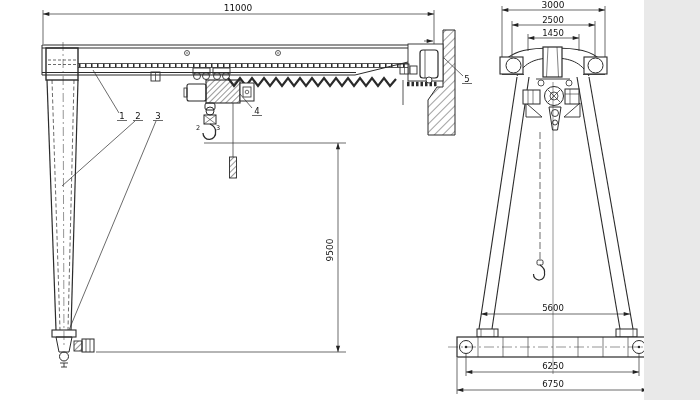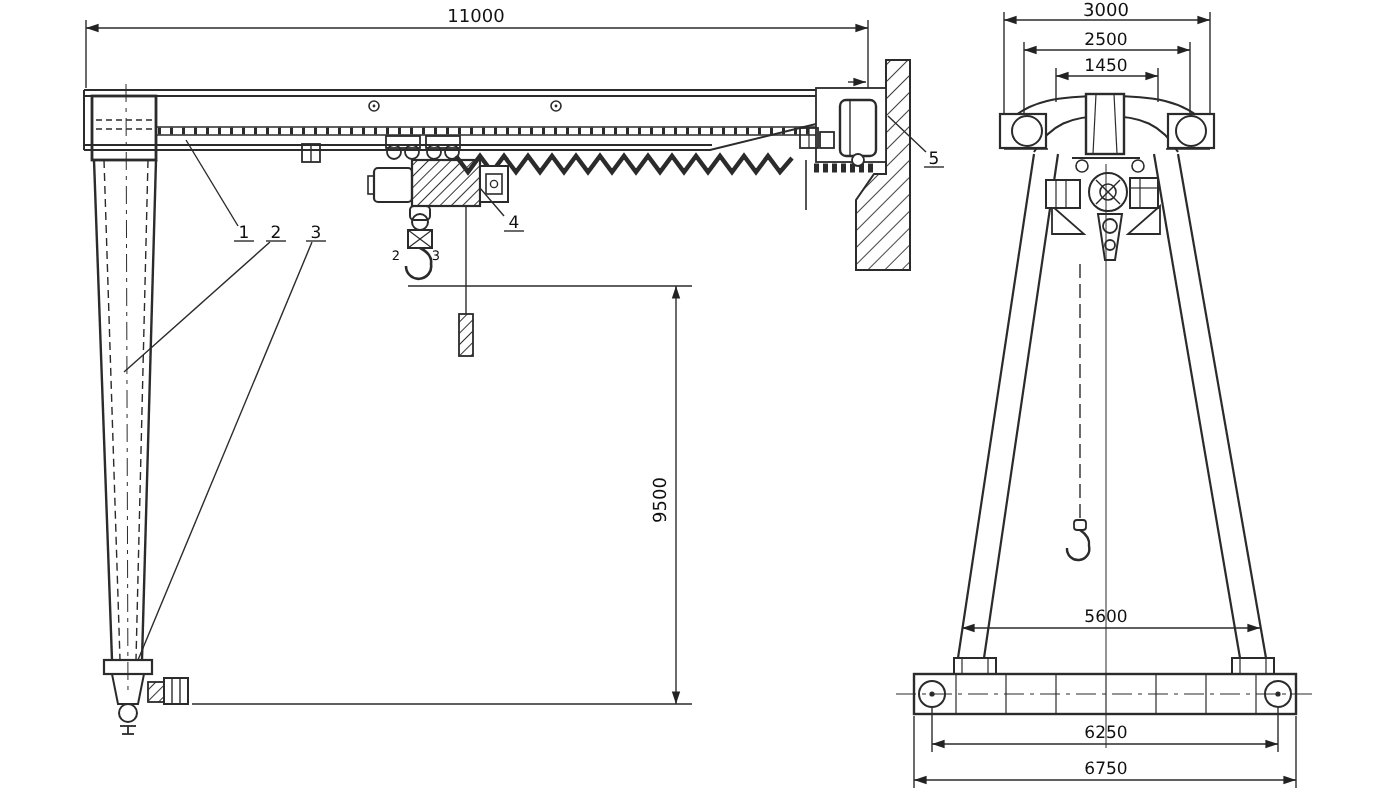--- a/index.html
+++ b/index.html
@@ -1,16 +1,16 @@
 <!DOCTYPE html>
 <html><head>
 <meta charset="utf-8">
 <style>
   html,body{margin:0;padding:0;background:#e9e9e9;}
-  .stage{width:700px;height:400px;background:#ffffff;position:relative;overflow:hidden;
+  .stage{width:644px;height:400px;background:#ffffff;position:relative;overflow:hidden;
          font-family:"DejaVu Sans", sans-serif;}
   svg{display:block;}
   .dim-text{font-size:9px;fill:#111;font-family:"DejaVu Sans", sans-serif;}
   .dim-text-sm{font-size:8.5px;fill:#111;font-family:"DejaVu Sans", sans-serif;}
   .part-label{font-size:8.5px;fill:#111;font-family:"DejaVu Sans", sans-serif;}
   .tiny-label{font-size:6.5px;fill:#111;font-family:"DejaVu Sans", sans-serif;}
 </style>
 </head>
 <body>
 

